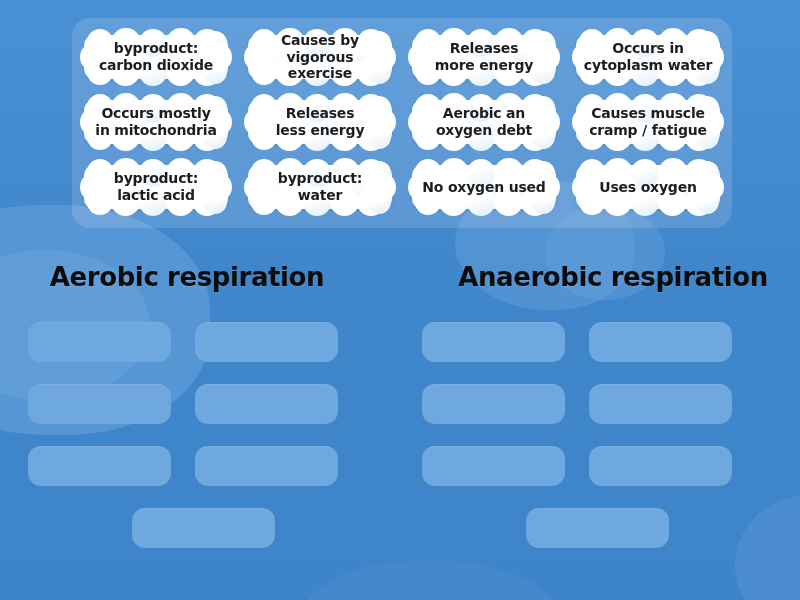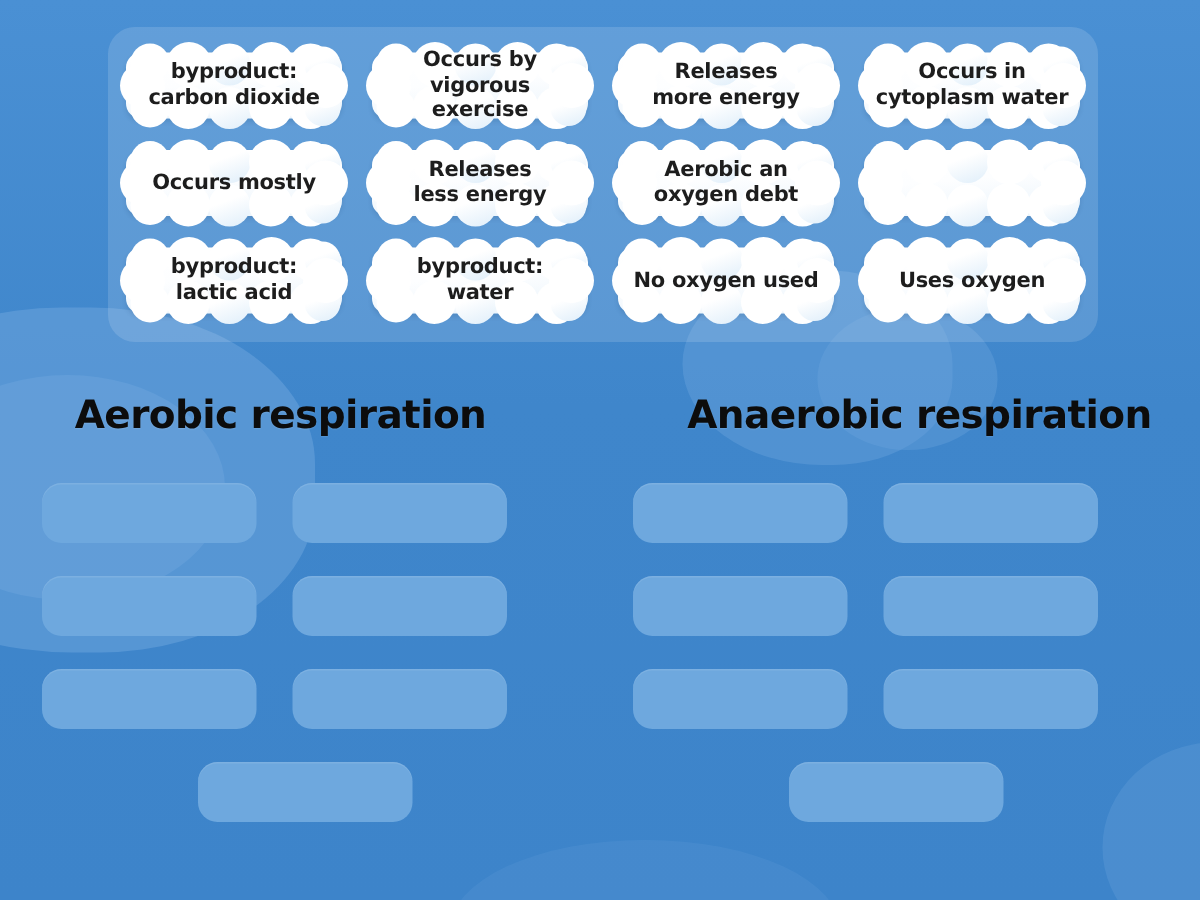--- a/index.html
+++ b/index.html
@@ -197,21 +197,21 @@
           <div class="bump" style="left: 112px; top: 1px; width: 28px; height: 28px;"></div>
           <div class="bump shaded" style="left: 122px; top: 3px; width: 24px; height: 24px;"></div>
           <div class="bump" style="left: 6px; top: 31px; width: 26px; height: 26px;"></div>
           <div class="bump" style="left: 30px; top: 29px; width: 29px; height: 29px;"></div>
           <div class="bump shaded" style="left: 58px; top: 30px; width: 28px; height: 28px;"></div>
           <div class="bump" style="left: 85px; top: 29px; width: 29px; height: 29px;"></div>
           <div class="bump" style="left: 112px; top: 30px; width: 28px; height: 28px;"></div>
           <div class="bump shaded" style="left: 122px; top: 32px; width: 24px; height: 24px;"></div>
           <div class="bump" style="left: -1px; top: 14px; width: 30px; height: 30px;"></div>
           <div class="bump" style="left: 121px; top: 14px; width: 30px; height: 30px;"></div>
-          <div class="label"><span>Occurs by</span><br><span>vigorous exercise</span></div>
+          <div class="label"><span>Causes by</span><br><span>vigorous exercise</span></div>
         </div>
         <div class="tile">
           <div class="cloud-body"></div>
           <div class="bump" style="left: 6px; top: 1px; width: 26px; height: 26px;"></div>
           <div class="bump" style="left: 30px; top: 0px; width: 30px; height: 30px;"></div>
           <div class="bump shaded" style="left: 58px; top: 1px; width: 28px; height: 28px;"></div>
           <div class="bump" style="left: 85px; top: 0px; width: 30px; height: 30px;"></div>
           <div class="bump" style="left: 112px; top: 1px; width: 28px; height: 28px;"></div>
           <div class="bump shaded" style="left: 122px; top: 3px; width: 24px; height: 24px;"></div>
           <div class="bump" style="left: 6px; top: 31px; width: 26px; height: 26px;"></div>
@@ -253,21 +253,21 @@
           <div class="bump" style="left: 112px; top: 1px; width: 28px; height: 28px;"></div>
           <div class="bump shaded" style="left: 122px; top: 3px; width: 24px; height: 24px;"></div>
           <div class="bump" style="left: 6px; top: 31px; width: 26px; height: 26px;"></div>
           <div class="bump" style="left: 30px; top: 29px; width: 29px; height: 29px;"></div>
           <div class="bump shaded" style="left: 58px; top: 30px; width: 28px; height: 28px;"></div>
           <div class="bump" style="left: 85px; top: 29px; width: 29px; height: 29px;"></div>
           <div class="bump" style="left: 112px; top: 30px; width: 28px; height: 28px;"></div>
           <div class="bump shaded" style="left: 122px; top: 32px; width: 24px; height: 24px;"></div>
           <div class="bump" style="left: -1px; top: 14px; width: 30px; height: 30px;"></div>
           <div class="bump" style="left: 121px; top: 14px; width: 30px; height: 30px;"></div>
-          <div class="label"><span>Occurs mostly</span><br></div>
+          <div class="label"><span>Occurs mostly</span><br><span>in mitochondria</span></div>
         </div>
         <div class="tile">
           <div class="cloud-body"></div>
           <div class="bump" style="left: 6px; top: 1px; width: 26px; height: 26px;"></div>
           <div class="bump" style="left: 30px; top: 0px; width: 30px; height: 30px;"></div>
           <div class="bump shaded" style="left: 58px; top: 1px; width: 28px; height: 28px;"></div>
           <div class="bump" style="left: 85px; top: 0px; width: 30px; height: 30px;"></div>
           <div class="bump" style="left: 112px; top: 1px; width: 28px; height: 28px;"></div>
           <div class="bump shaded" style="left: 122px; top: 3px; width: 24px; height: 24px;"></div>
           <div class="bump" style="left: 6px; top: 31px; width: 26px; height: 26px;"></div>
@@ -307,20 +307,21 @@
           <div class="bump" style="left: 112px; top: 1px; width: 28px; height: 28px;"></div>
           <div class="bump shaded" style="left: 122px; top: 3px; width: 24px; height: 24px;"></div>
           <div class="bump" style="left: 6px; top: 31px; width: 26px; height: 26px;"></div>
           <div class="bump" style="left: 30px; top: 29px; width: 29px; height: 29px;"></div>
           <div class="bump shaded" style="left: 58px; top: 30px; width: 28px; height: 28px;"></div>
           <div class="bump" style="left: 85px; top: 29px; width: 29px; height: 29px;"></div>
           <div class="bump" style="left: 112px; top: 30px; width: 28px; height: 28px;"></div>
           <div class="bump shaded" style="left: 122px; top: 32px; width: 24px; height: 24px;"></div>
           <div class="bump" style="left: -1px; top: 14px; width: 30px; height: 30px;"></div>
           <div class="bump" style="left: 121px; top: 14px; width: 30px; height: 30px;"></div>
+          <div class="label"><span>Causes muscle</span><br><span>cramp / fatigue</span></div>
         </div>
       </div>
       <div class="tray-row">
         <div class="tile">
           <div class="cloud-body"></div>
           <div class="bump" style="left: 6px; top: 1px; width: 26px; height: 26px;"></div>
           <div class="bump" style="left: 30px; top: 0px; width: 30px; height: 30px;"></div>
           <div class="bump shaded" style="left: 58px; top: 1px; width: 28px; height: 28px;"></div>
           <div class="bump" style="left: 85px; top: 0px; width: 30px; height: 30px;"></div>
           <div class="bump" style="left: 112px; top: 1px; width: 28px; height: 28px;"></div>

